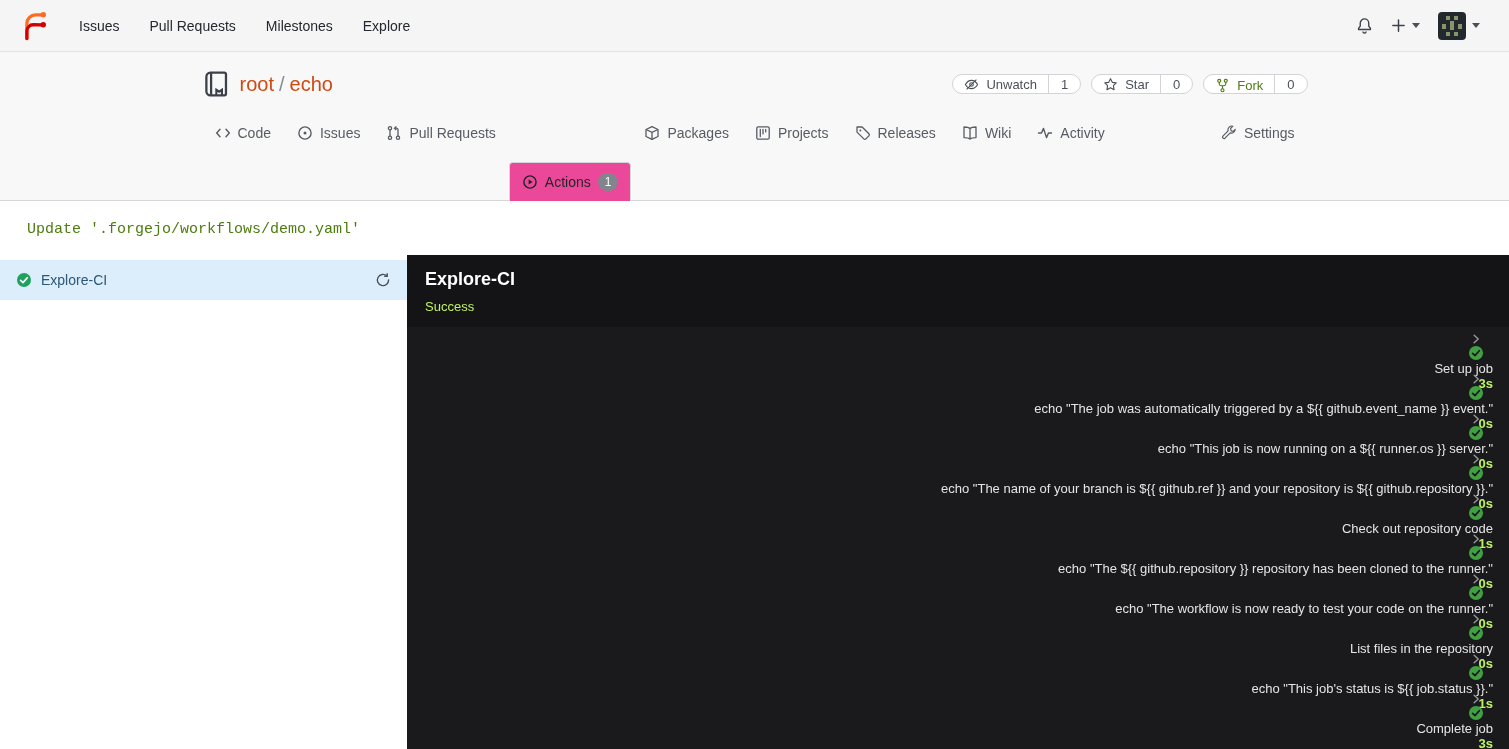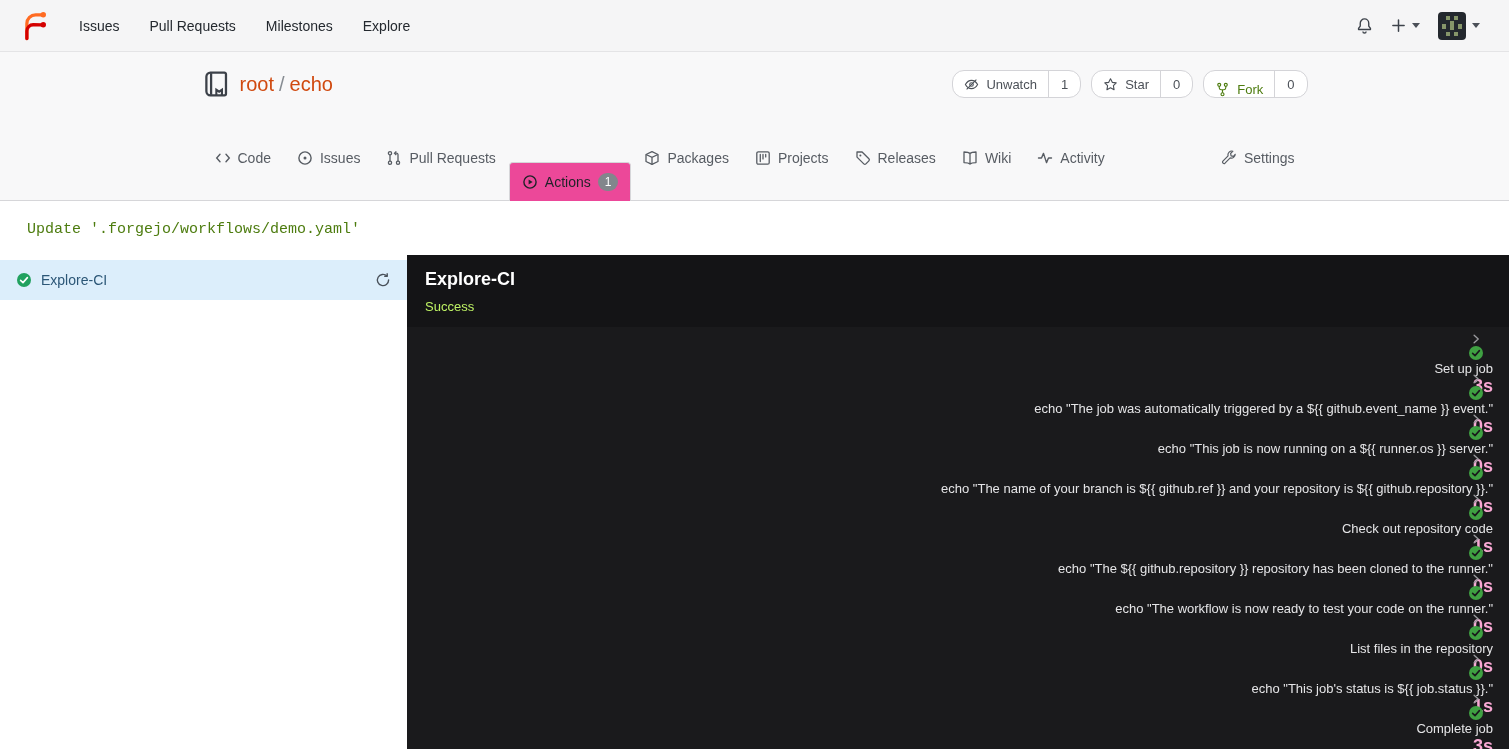--- a/index.html
+++ b/index.html
@@ -22,29 +22,29 @@
 
   
   .repo-header { background:#f8f8f9; border-bottom:1px solid #d6d6d9; padding-top:18px; }
   .repo-header-inner { width:1130px; margin:0 auto; padding:0 12px; }
   .repo-title-row { display:flex; align-items:center; }
   .repo-icon { color:#3c4149; display:flex; margin-right:10px; }
   .repo-name { font-size:20px; display:flex; align-items:baseline; gap:5px; }
   .repo-link { color:#d0490f; text-decoration:none; cursor:pointer; }
   .repo-sep { color:#878c92; }
   .repo-actions { margin-left:auto; display:flex; gap:10px; }
-  .btn-group { display:flex; align-items:stretch; height:28px; background:#fff;
+  .btn-group { display:flex; align-items:stretch; height:20px; background:#fff;
     border:1px solid #d4d4d8; border-radius:12px; overflow:hidden;
     font-size:13px; color:#4c5158; }
   .btn-main { display:flex; align-items:center; gap:7px; padding:0 11px;
     border-right:1px solid #d4d4d8; cursor:pointer; }
   .btn-count { display:flex; align-items:center; padding:0 12px; cursor:pointer; }
   .btn-group.muted .btn-main { color:#4d7c0f;align-items:flex-end; }
 
-  .tabs { display:flex; align-items:center; margin-top:16px; }
+  .tabs { display:flex; align-items:flex-start; margin-top:16px; }
   .tab { display:flex; align-items:center; gap:7px; padding:10px 12px; font-size:14px;
     color:#575c63; cursor:pointer; border:1px solid transparent; border-bottom:none;
     border-radius:4px 4px 0 0; margin-bottom:-1px; position:relative; }
   .tab.active { background:#ec4899; border-color:#d6d6d9; color:#1f2328;
     box-shadow:0 1px 0 #fff;margin-top:48px; }
   .tab .ticon { display:flex; }
   .badge { background:#82868c; color:#fff; font-size:12px; line-height:1;
     padding:3px 7px; border-radius:10px; }
   .tab-settings { margin-left:auto; }
 
@@ -62,21 +62,21 @@
 
   .run-panel { flex:1; background:#1a1a1c; display:flex; flex-direction:column; }
   .run-panel-header { background:#141416; padding:14px 18px 13px; }
   .run-job-name { font-size:18px; font-weight:600; color:#ffffff; }
   .run-status { font-size:13px; color:#bef264; margin-top:9px; }
   .steps { padding-top:6px; }
   .step { height:40px; display:flex; align-items:flex-end; padding:0 16px 0 28px;
     font-size:13px; color:#e5e5e7; cursor:pointer;flex-direction:column; }
   .step .chev { display:flex; color:#9a9a9e; margin-right:11px; }
   .step .scheck { display:flex; color:#3fa142; margin-right:9px; }
-  .step .dur { margin-left:auto; color:#f9a8d4; font-size:18px; font-weight:600; }
+  .step .dur { margin-left:auto; color:#bef264; font-size:13px; font-weight:600; }
 </style>
 </head>
 <body>
 
 <nav class="topbar">
   <span class="logo">
     <svg width="30" height="30" viewBox="0 0 24 24">
       <g fill="none" stroke-linecap="round">
         <path d="M5.5 22 V10 a7 7 0 0 1 7-7 h5" stroke="#ff6b22" stroke-width="2.6"></path>
         <path d="M5.5 22 V16 a5 5 0 0 1 5-5 h7" stroke="#d40000" stroke-width="2.6"></path>

